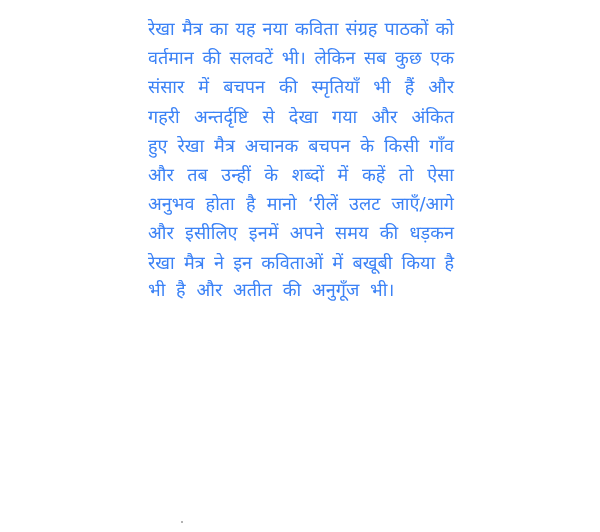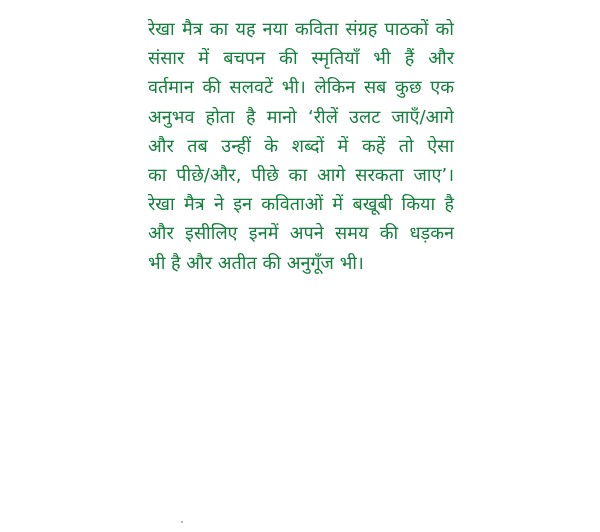--- a/index.html
+++ b/index.html
@@ -17,51 +17,53 @@
     position: absolute;
     left: 148px;
     top: 14px;
     width: 306px;
   }
   .para {
     margin: 0;
     font-family: "DejaVu Sans", sans-serif;
     font-size: 18px;
     line-height: 29.2px;
-    color: #15803d;
+    color: #3b82f6;
   }
   .line {
     display: block;
     white-space: nowrap;
     text-align: justify;
     text-align-last: justify;
   }
   .line.last {
     text-align-last: left;
+    font-family: Liberation Mono, monospace;
   }
   .speck {
     position: absolute;
     left: 181px;
     top: 521px;
     width: 2px;
     height: 2px;
     background: #9a9a9a;
     border-radius: 1px;
   }
 </style>
 </head>
 <body>
 
 <div class="page">
   <p class="para">
     <span class="line">रेखा मैत्र का यह नया कविता संग्रह पाठकों को</span>
+    <span class="line">वर्तमान की सलवटें भी। लेकिन सब कुछ एक</span>
     <span class="line">संसार में बचपन की स्मृतियाँ भी हैं और</span>
-    <span class="line">वर्तमान की सलवटें भी। लेकिन सब कुछ एक</span>
+    <span class="line">गहरी अन्तर्दृष्टि से देखा गया और अंकित</span>
+    <span class="line">हुए रेखा मैत्र अचानक बचपन के किसी गाँव</span>
+    <span class="line">और तब उन्हीं के शब्दों में कहें तो ऐसा</span>
     <span class="line">अनुभव होता है मानो ‘रीलें उलट जाएँ/आगे</span>
-    <span class="line">और तब उन्हीं के शब्दों में कहें तो ऐसा</span>
-    <span class="line">का पीछे/और, पीछे का आगे सरकता जाए’।</span>
+    <span class="line">और इसीलिए इनमें अपने समय की धड़कन</span>
     <span class="line">रेखा मैत्र ने इन कविताओं में बखूबी किया है</span>
-    <span class="line">और इसीलिए इनमें अपने समय की धड़कन</span>
     <span class="line last">भी है और अतीत की अनुगूँज भी।</span>
   </p>
 </div>
 
 <div class="speck"></div>
 
 </body></html>

